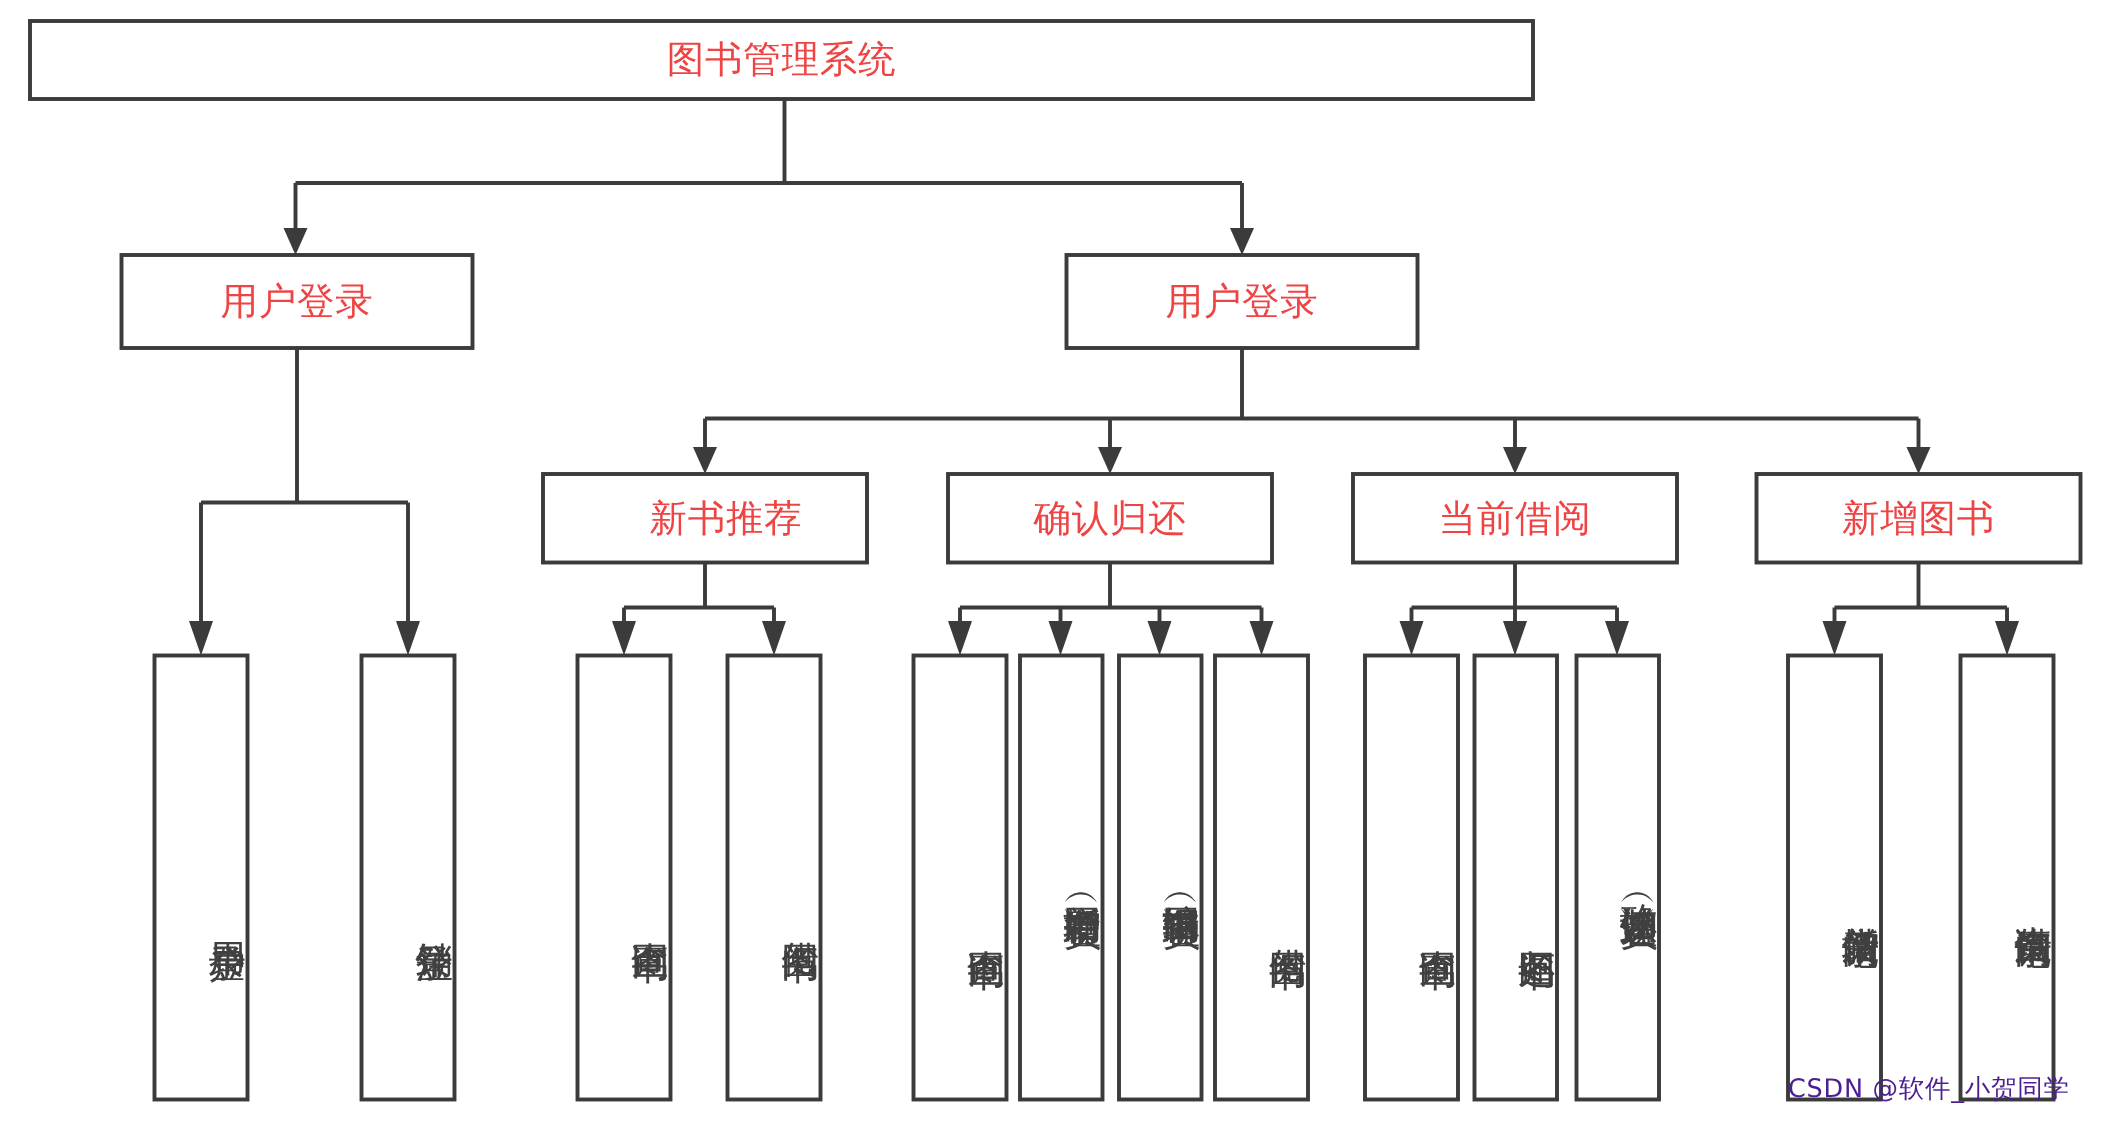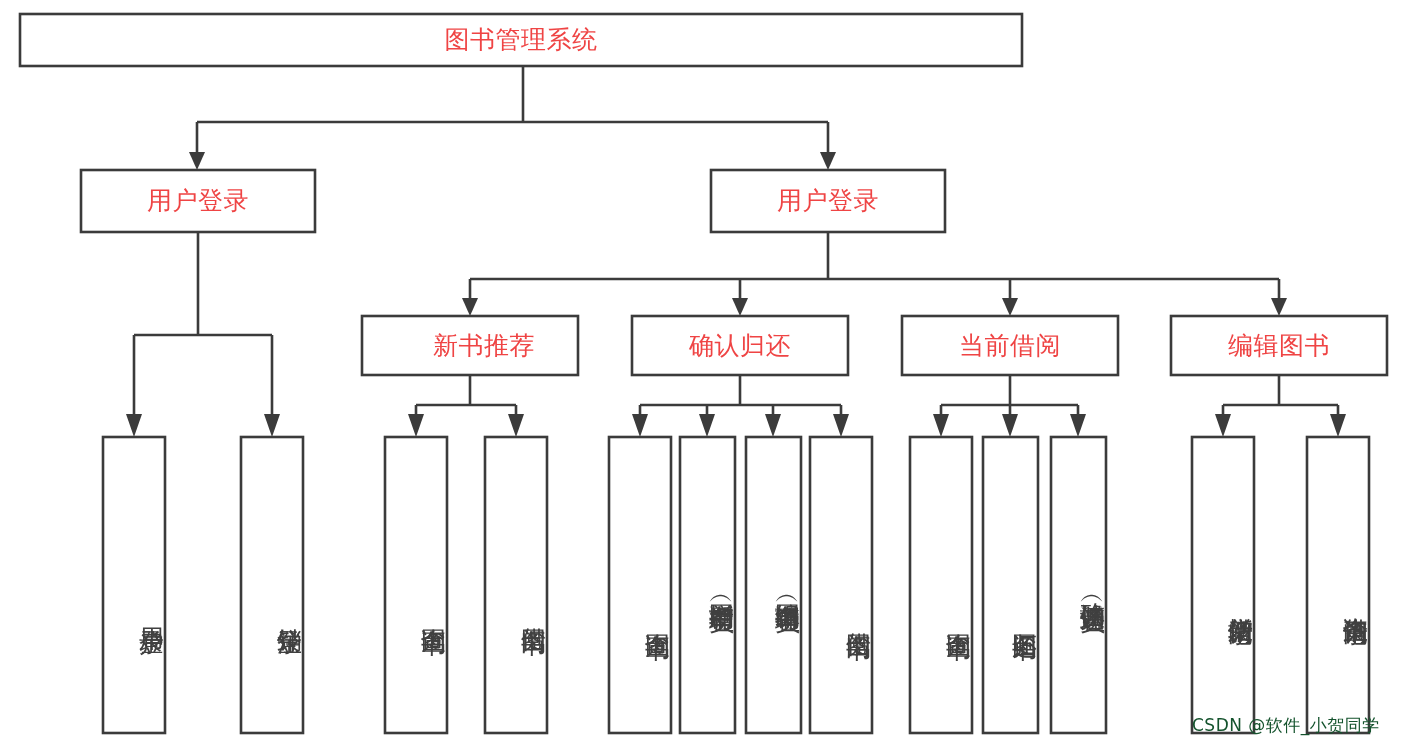--- a/index.html
+++ b/index.html
@@ -64,21 +64,21 @@
     line-height: 1.08;
     letter-spacing: 1px;
     writing-mode: vertical-rl;
     text-orientation: upright;
     -webkit-writing-mode: vertical-rl;
     white-space: nowrap;
     pointer-events: none;
   }
   .watermark {
     position: absolute;
-    color: #14532d;
+    color: #4c1d95;
     font-size: 17px;
     letter-spacing: 0.5px;
     white-space: nowrap;
     pointer-events: none;
   }
 </style>
 </head>
 <body>
 
 <div id="diagram-root">
@@ -176,21 +176,21 @@
   </svg>
 
   <div class="node-label-h" style="left:20px; top:14px; width:1002px; height:52px;">图书管理系统</div>
 
   <div class="node-label-h" style="left:81px; top:170px; width:234px; height:62px;">用户登录</div>
   <div class="node-label-h" style="left:711px; top:170px; width:234px; height:62px;">用户登录</div>
 
   <div class="node-label-h" style="left:362px; top:316px; width:244px; height:59px;">新书推荐</div>
   <div class="node-label-h" style="left:632px; top:316px; width:216px; height:59px;">确认归还</div>
   <div class="node-label-h" style="left:902px; top:316px; width:216px; height:59px;border-radius:13px;">当前借阅</div>
-  <div class="node-label-h" style="left:1171px; top:316px; width:216px; height:59px;">编辑图书</div>
+  <div class="node-label-h" style="left:1171px; top:316px; width:216px; height:59px;">新增图书</div>
 
   <div class="node-label-v" style="left:103px; top:490px; width:62px; height:240px;">用户登录</div>
   <div class="node-label-v" style="left:241px; top:490px; width:62px; height:240px;">注销登录</div>
 
   <div class="node-label-v" style="left:385px; top:490px; width:62px; height:240px;">查询图书</div>
   <div class="node-label-v" style="left:485px; top:490px; width:62px; height:240px;">借阅图书</div>
 
   <div class="node-label-v" style="left:609px; top:500px; width:62px; height:230px;">查询图书</div>
   <div class="node-label-v" style="left:680px; top:443px; width:55px; height:288px;">新增图书（管理员）</div>
   <div class="node-label-v" style="left:746px; top:443px; width:55px; height:288px;">编辑图书（管理员）</div>

